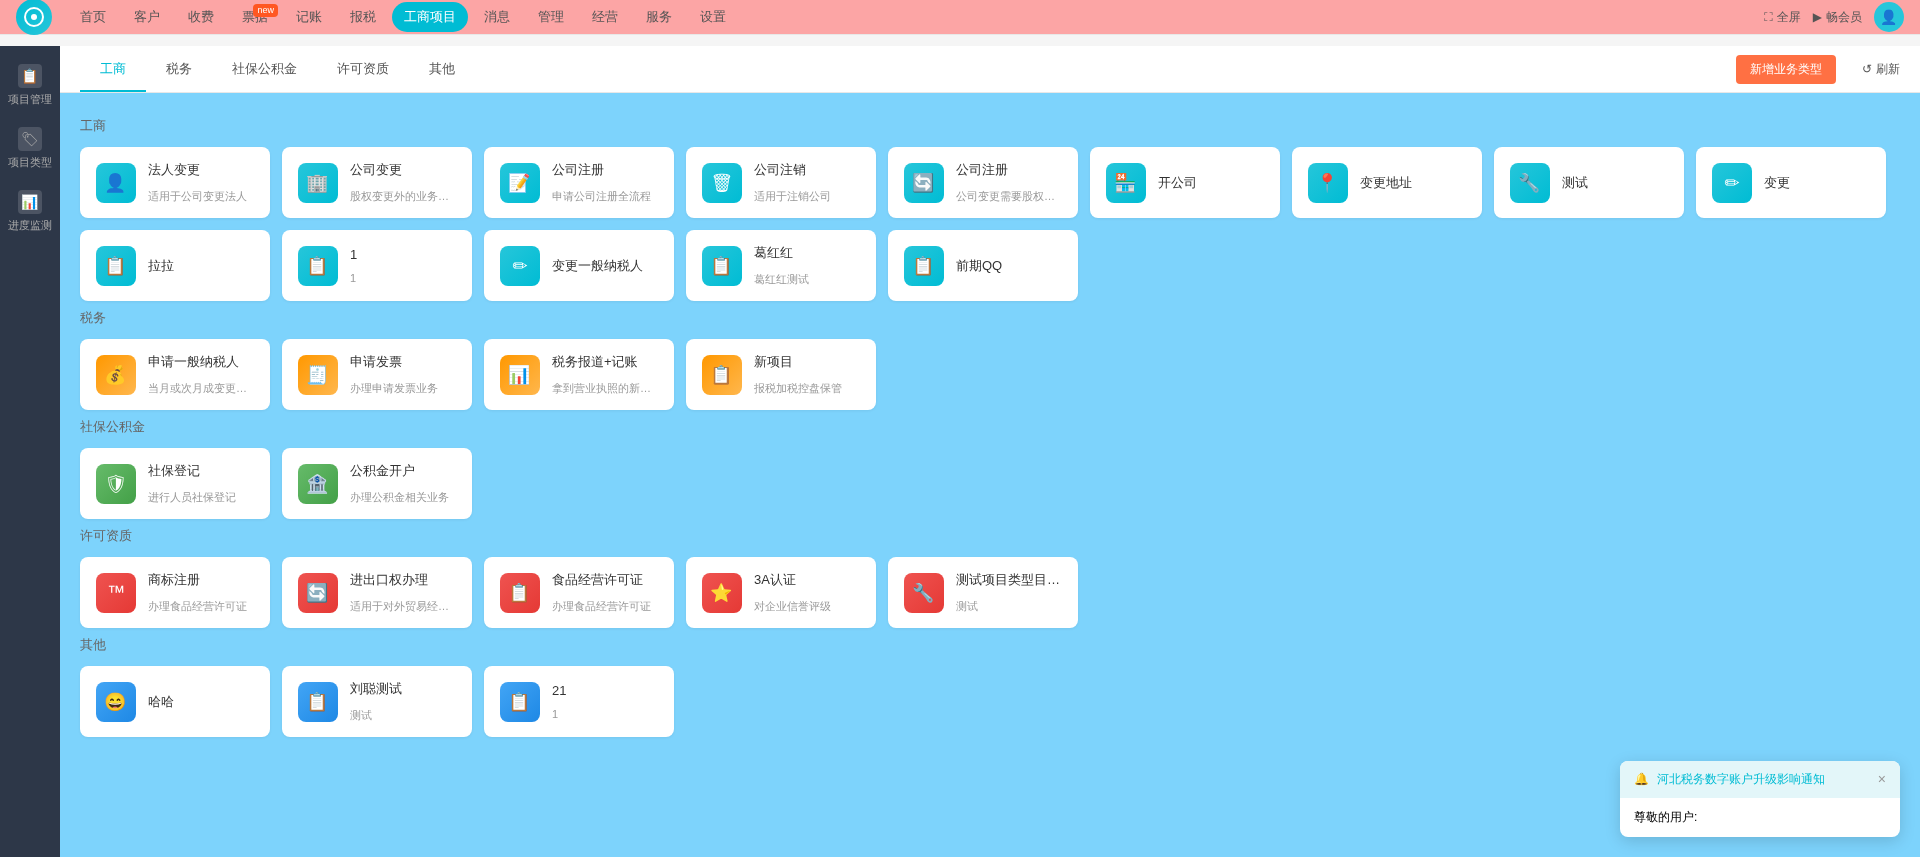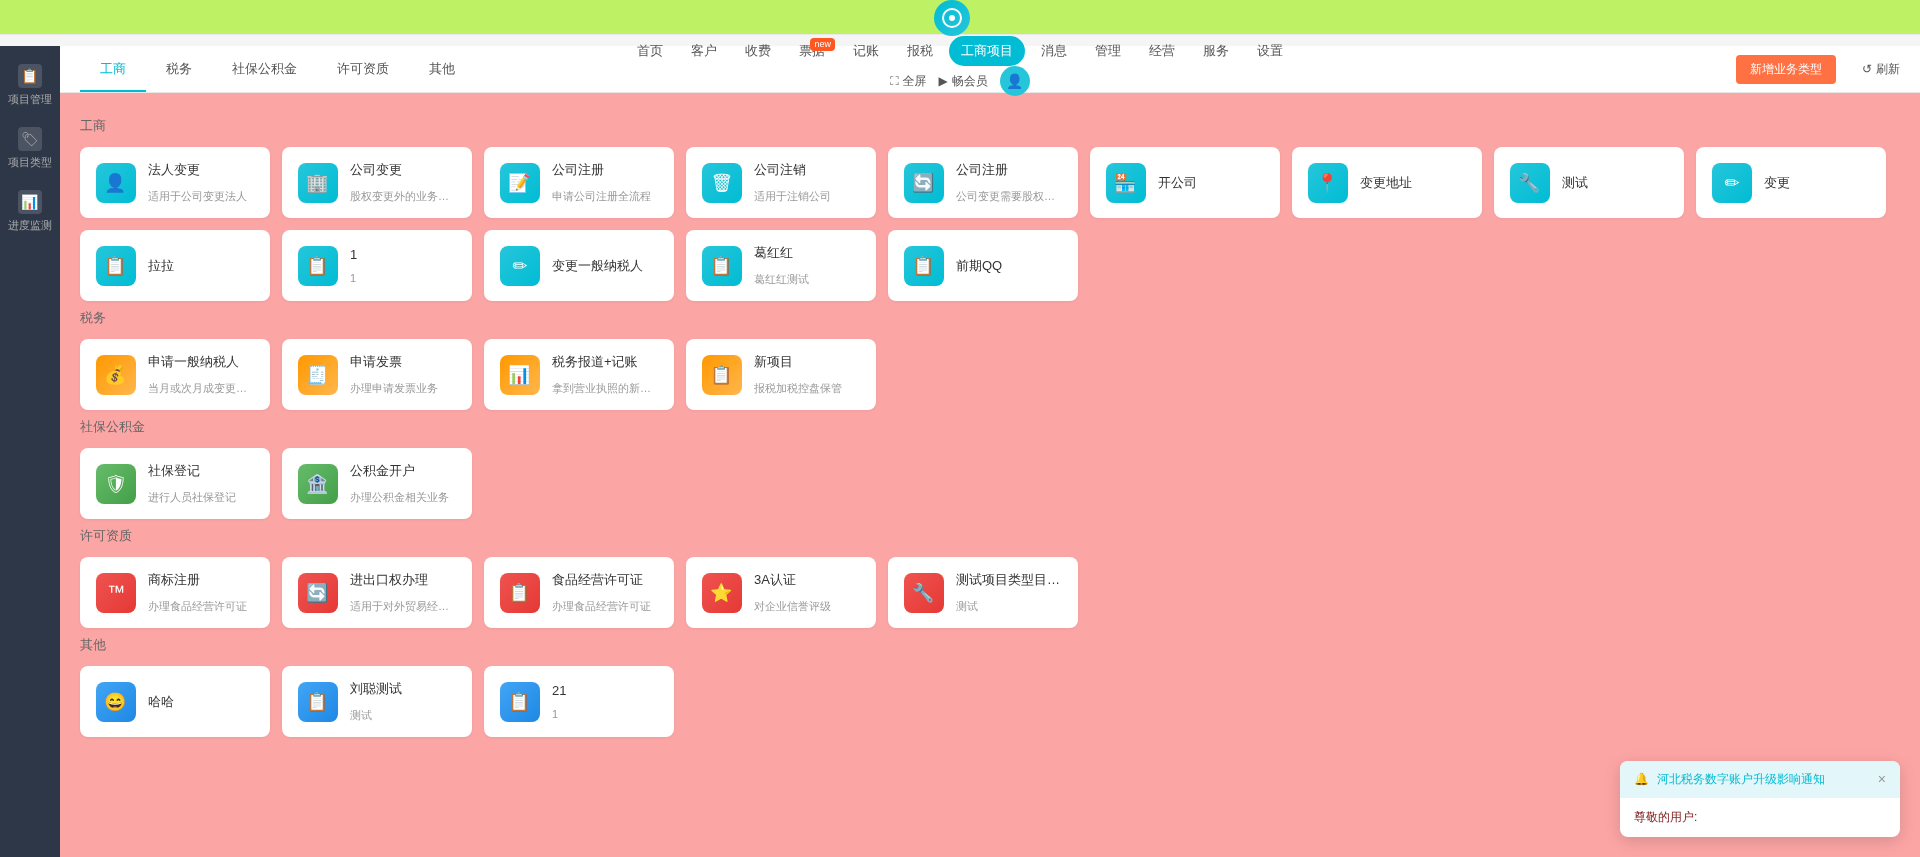--- a/index.html
+++ b/index.html
@@ -1,29 +1,28 @@
 <!DOCTYPE html>
 <html><head>
   <meta charset="utf-8">
   <style>
     * { margin: 0; padding: 0; box-sizing: border-box; }
     body { font-family: 'Microsoft YaHei', Arial, sans-serif; background: #f5f5f5; font-size: 13px; color: #333; }
 
     
     .top-nav {
-      background: #bef264;
+      background: #fca5a5;
       height: 35px;
       display: flex;
       align-items: center;
       padding: 0 16px;
       border-bottom: 1px solid #e8e8e8;
       position: fixed;
       top: 0; left: 0; right: 0;
       z-index: 100;
-      flex-direction: column;
     }
     .nav-logo {
       width: 36px;
       height: 36px;
       background: linear-gradient(135deg, #00bcd4, #26c6da);
       border-radius: 50%;
       display: flex;
       align-items: center;
       justify-content: center;
       margin-right: 16px;
@@ -133,21 +132,21 @@
       align-items: center;
       justify-content: center;
       font-size: 14px;
     }
 
     
     .main {
       margin-top: 46px;
       margin-left: 60px;
       min-height: calc(100vh - 46px);
-      background: #fca5a5;
+      background: #7dd3fc;
     }
 
     
     .tabs-bar {
       background: #fff;
       padding: 0 20px;
       display: flex;
       align-items: center;
       border-bottom: 1px solid #e8e8e8;
       gap: 0;
@@ -283,21 +282,21 @@
       background: #e3f6f9;
       padding: 10px 14px;
       display: flex;
       align-items: center;
       gap: 8px;
       color: #00bcd4;
       font-weight: 500;
     }
     .notif-body {
       padding: 10px 14px;
-      color: #7f1d1d;
+      color: #000000;
       line-height: 1.6;
     }
     .notif-close {
       margin-left: auto;
       cursor: pointer;
       color: #999;
       font-size: 14px;
     }
   </style>
 </head>

